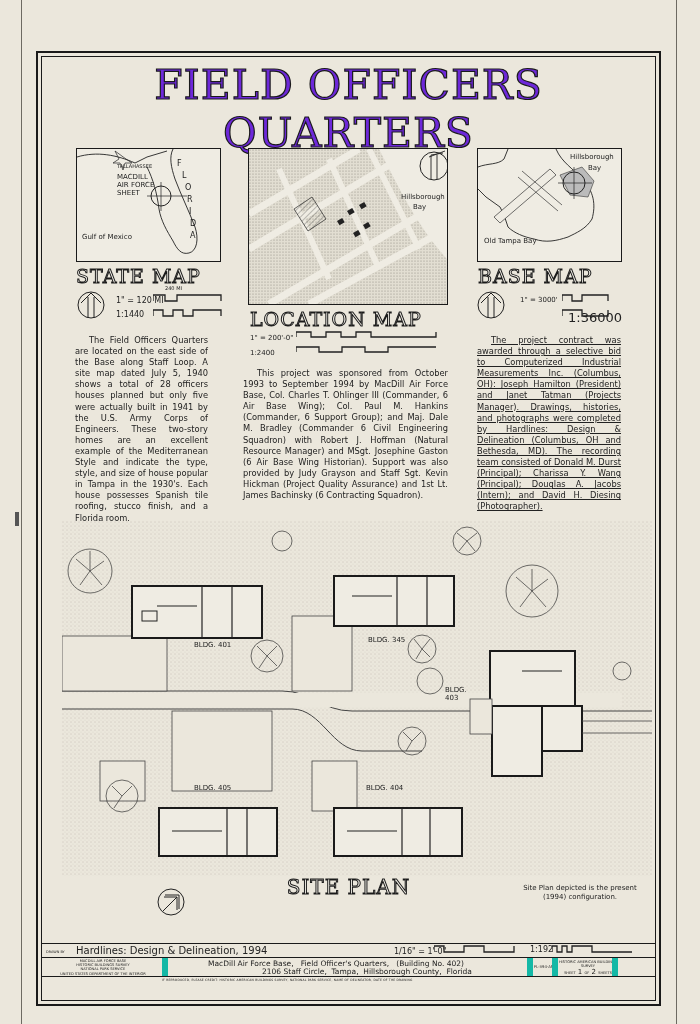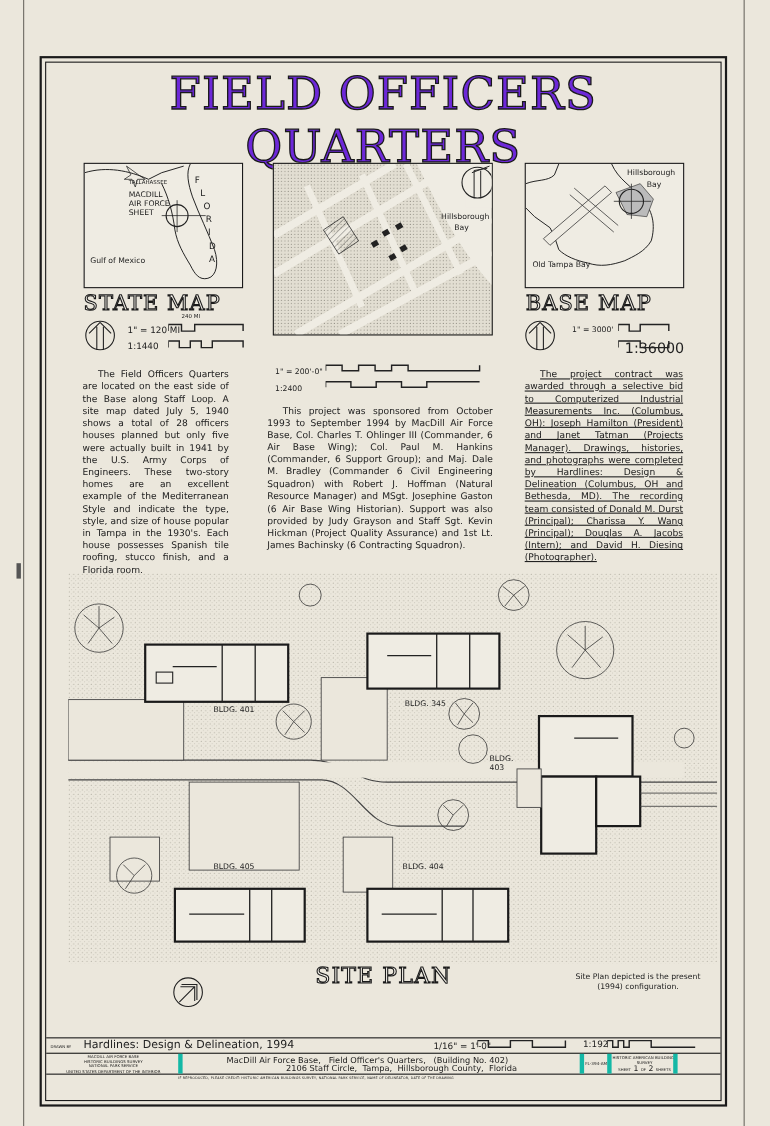--- a/index.html
+++ b/index.html
@@ -16,21 +16,21 @@
   .tiny{position:absolute;font-size:7px;color:#222;}
   .small{position:absolute;font-size:8px;color:#222;}
   .para{position:absolute;font-size:8.3px;line-height:11.1px;text-align:justify;color:#222;}
   .para p{margin:0;text-indent:14px;}
   .north{position:absolute;}
   .scale{position:absolute;}
   .site{position:absolute;left:24px;top:468px;width:590px;height:355px;}
   .site-label{position:absolute;left:0;right:0;top:822px;text-align:center;font-family:"DejaVu Serif",serif;font-size:20px;color:#f3f0e8;-webkit-text-stroke:1px #1a1a1a;letter-spacing:1px;}
   .tb{position:absolute;left:4px;right:4px;top:890px;height:46px;border-top:1.5px solid #1a1a1a;}
   .tb-row2{position:absolute;left:0;right:0;top:13px;height:18px;border-top:1px solid #1a1a1a;border-bottom:1.5px solid #1a1a1a;}
-  .cell{position:absolute;top:0;bottom:0;border-left:4px solid #14b8a6;}
+  .cell{position:absolute;top:0;bottom:0;border-left:6px solid #14b8a6;}
 </style>
 </head>
 <body>
 
 <div class="trim-left"></div>
 <div class="trim-right"></div>
 <div class="edge-mark-l"></div>
 
 <div class="sheet">
   <div class="sheet-inner"></div>
@@ -93,20 +93,21 @@
         <rect x="88" y="72" width="6" height="5" transform="rotate(-30 88 72)"></rect>
         <rect x="114" y="76" width="6" height="5" transform="rotate(-30 114 76)"></rect>
         <rect x="104" y="84" width="6" height="5" transform="rotate(-30 104 84)"></rect>
       </g>
       <circle cx="185" cy="17" r="14" fill="none" stroke="#222" stroke-width="1"></circle>
       <path d="M182,30 L182,6 L194,4 M188,30 L188,6 M180,8 L196,2" fill="none" stroke="#222" stroke-width="0.9"></path>
     </svg>
     <span class="small" style="left:152px;top:44px;font-size:7px;">Hillsborough</span>
     <span class="small" style="left:164px;top:54px;font-size:7px;">Bay</span>
   </div>
+  <div class="map-label" style="left:212px;top:255px;font-size:19px;">LOCATION MAP</div>
   <span class="small" style="left:212px;top:281px;font-size:7px;">1" = 200'-0"</span>
   <span class="small" style="left:212px;top:296px;font-size:7px;">1:2400</span>
   <svg class="scale" style="left:258px;top:276px;" width="150" height="30">
     <path d="M0,8 L0,3 L15,3 L15,8 L30,8 L30,3 L45,3 L45,8 L60,8 L60,3 L75,3 L75,8 L140,8 L140,3" fill="none" stroke="#222" stroke-width="1.3"></path>
     <path d="M0,23 L0,18 L23,18 L23,23 L46,23 L46,18 L69,18 L69,23 L92,23 L92,18 L140,18" fill="none" stroke="#222" stroke-width="1.3"></path>
   </svg>
 
   <div class="mapbox" style="left:439px;top:95px;width:143px;height:112px;">
     <svg width="143" height="112">
       <path d="M0,18 C10,14 20,16 26,10 L30,0 M78,0 C84,14 96,20 104,30 C116,42 118,56 114,70 C108,80 98,84 90,88 C78,92 68,94 56,90 C46,88 36,84 30,78 L26,66 L22,58 L8,48 L0,40" fill="none" stroke="#222" stroke-width="0.9"></path>

